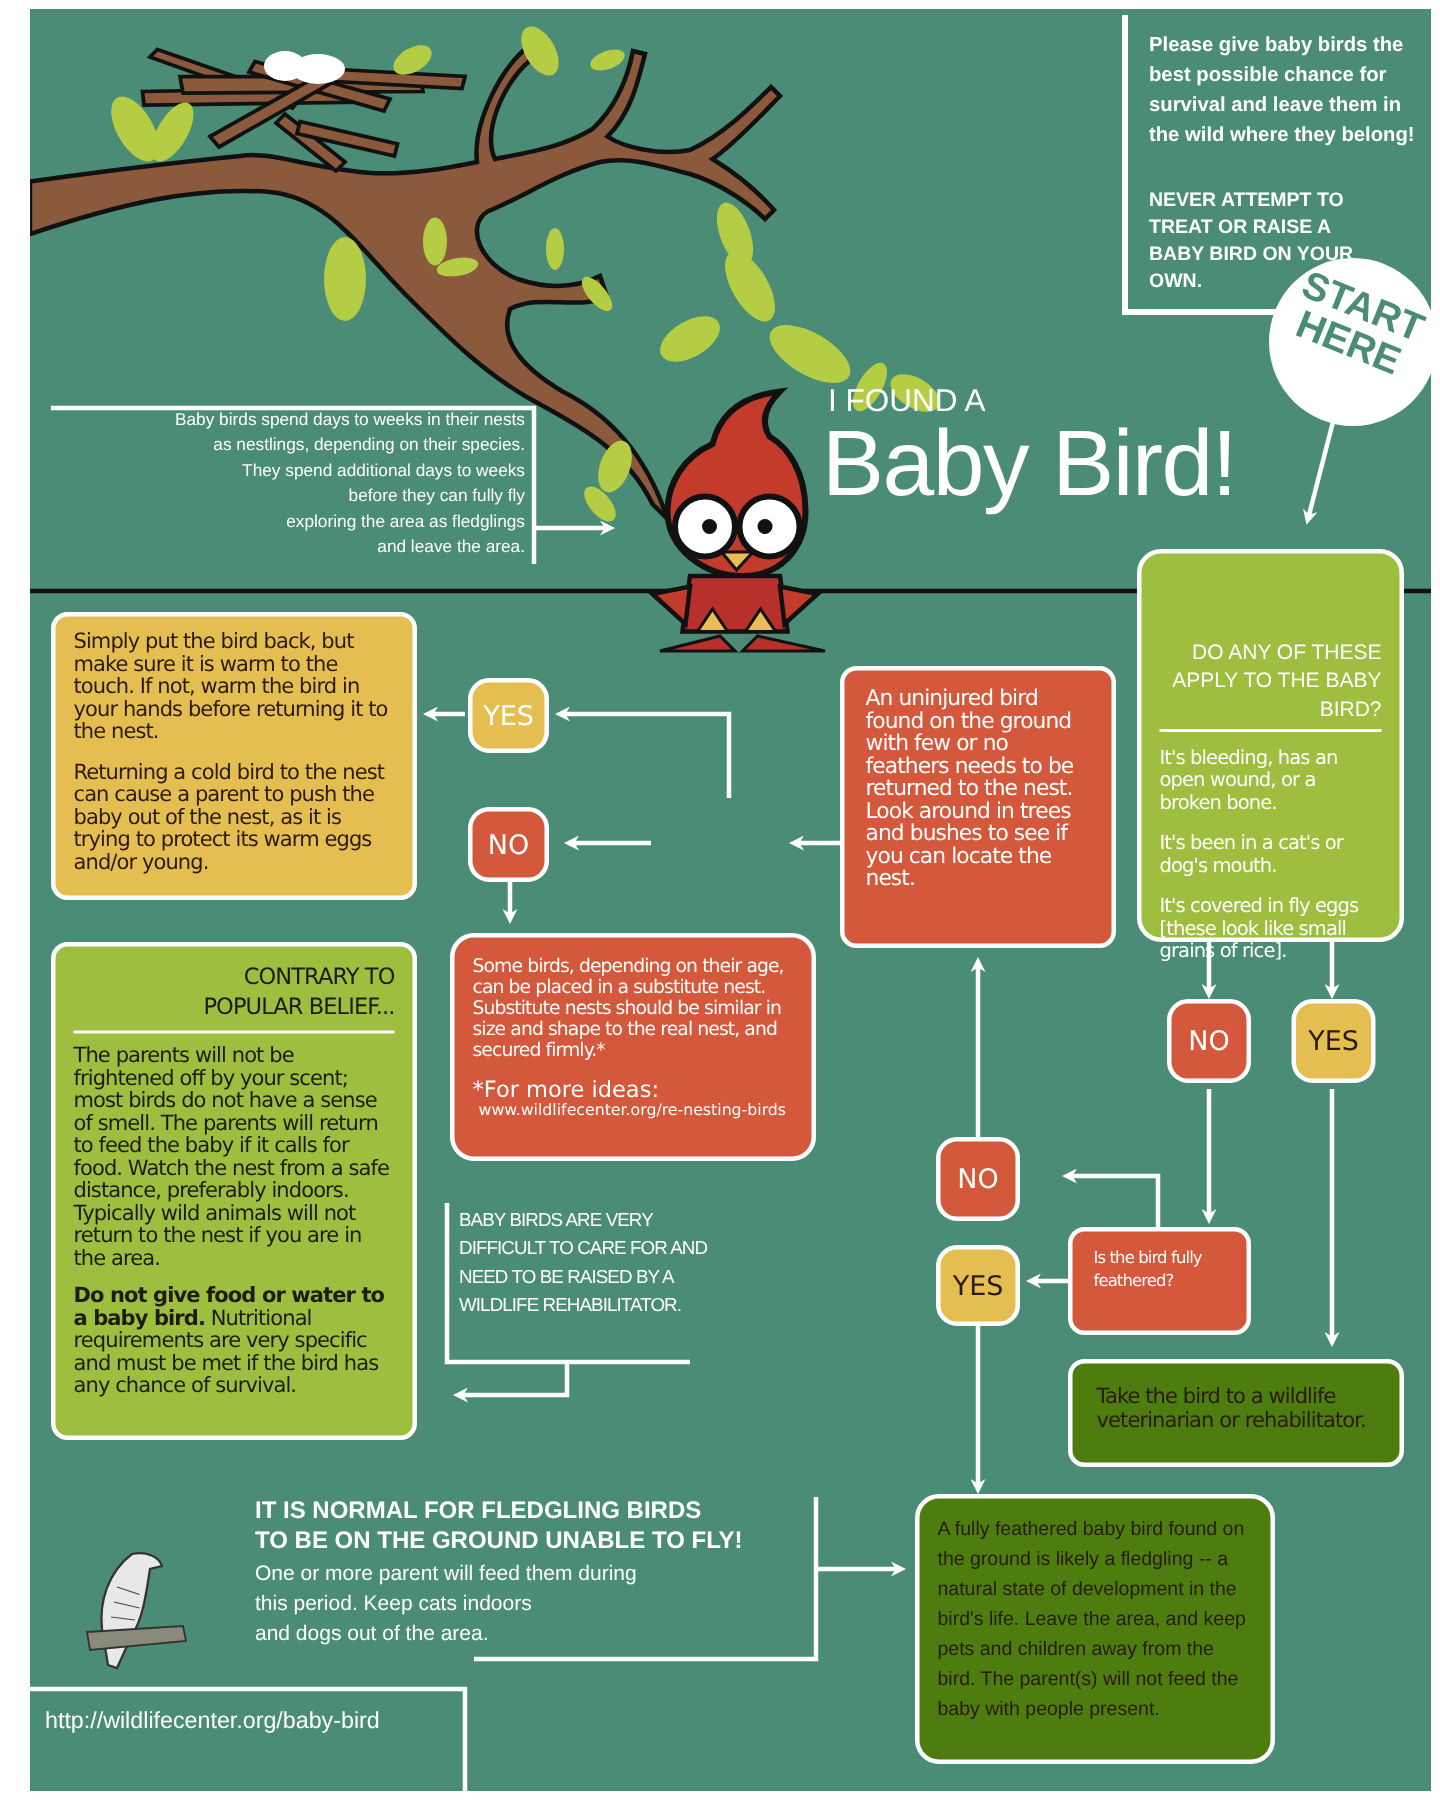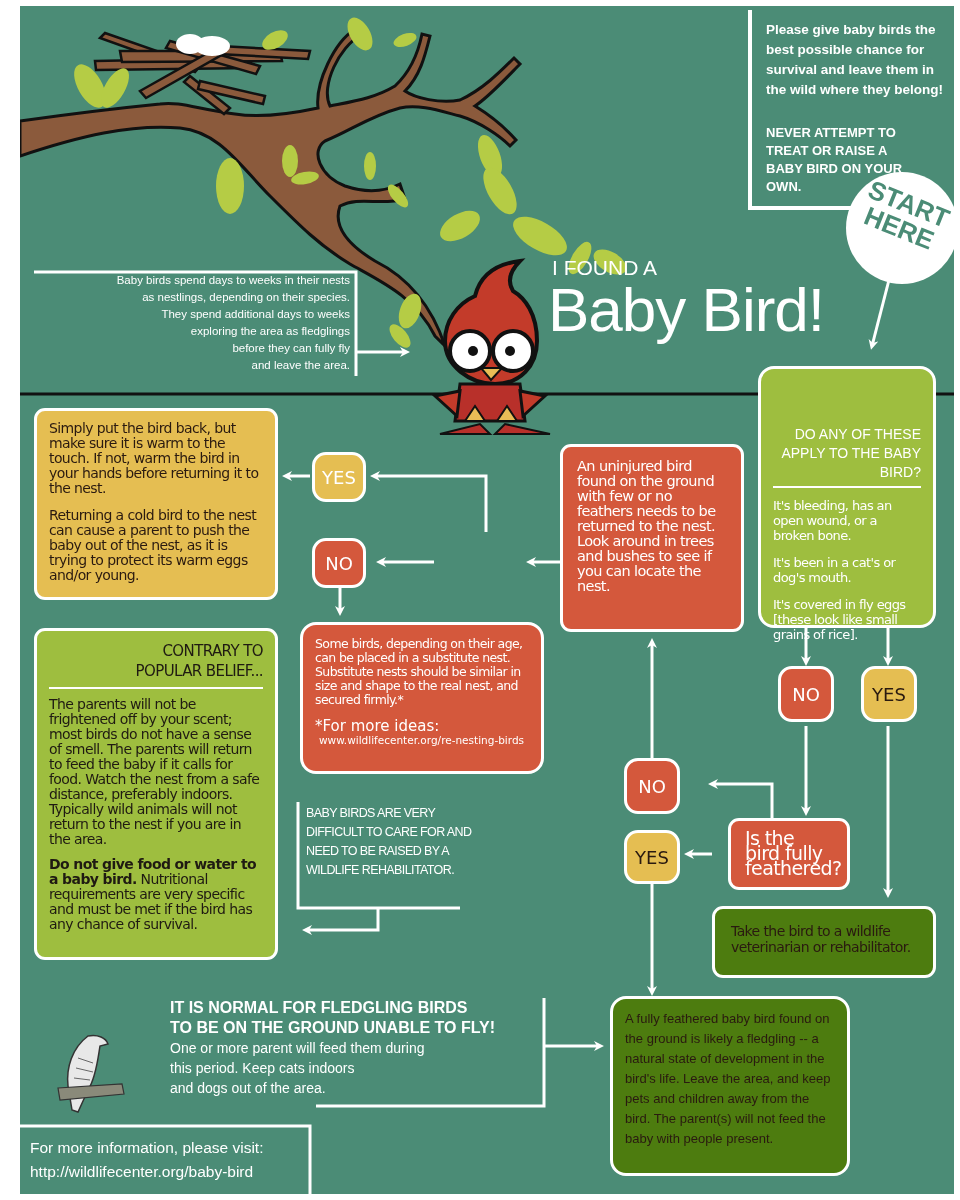--- a/index.html
+++ b/index.html
@@ -92,22 +92,22 @@
     <div style="position:absolute;left:14px;top:18px;transform:rotate(22deg);color:#4b8c76;font-weight:bold;font-family:'Liberation Sans',sans-serif;font-size:26px;line-height:26px;text-align:center;width:88px;">
       <div>START</div>
       <div>HERE</div>
     </div>
   </div>
 
   <div class="abs" style="left:10px;top:266px;width:320px;text-align:right;color:#fff;font-size:11.5px;line-height:17px;font-family:'Liberation Sans',sans-serif;">
     <div>Baby birds spend days to weeks in their nests</div>
     <div>as nestlings, depending on their species.</div>
     <div>They spend additional days to weeks</div>
+    <div>before they can fully fly</div>
     <div>exploring the area as fledglings</div>
-    <div>before they can fully fly</div>
     <div>and leave the area.</div>
   </div>
 
   <svg class="overlay" width="934" height="1188" style="pointer-events:none;">
     <defs>
       <marker id="ah" markerWidth="10" markerHeight="10" refX="6" refY="5" orient="auto" markerUnits="userSpaceOnUse">
         <path d="M0,0 L10,5 L0,10 L3,5 Z" fill="#fff"></path>
       </marker>
     </defs>
     <g stroke="#fff" stroke-width="3" fill="none">
@@ -158,21 +158,21 @@
     <div class="condensed" style="font-size:13px;line-height:15px;">
       <p style="margin-bottom:12px;">It's bleeding, has an open wound, or a broken bone.</p>
       <p style="margin-bottom:12px;">It's been in a cat's or dog's mouth.</p>
       <p>It's covered in fly eggs [these look like small grains of rice].</p>
     </div>
   </div>
 
   <div class="box red pill" style="left:758px;top:660px;width:56px;height:56px;">NO</div>
   <div class="box yellow pill" style="left:841px;top:660px;width:56px;height:56px;">YES</div>
 
-  <div class="box red condensed" style="left:708px;top:812px;width:122px;height:72px;padding:10px 14px;font-size:19px;line-height:15px;">Is the bird fully feathered?</div>
+  <div class="box red condensed" style="left:692px;top:812px;width:122px;height:72px;padding:10px 14px;font-size:11px;line-height:15px;">Is the bird fully feathered?</div>
 
   <div class="box red pill" style="left:604px;top:752px;width:56px;height:56px;">NO</div>
   <div class="box yellow pill" style="left:604px;top:824px;width:56px;height:54px;">YES</div>
 
   <div class="box orange condensed" style="left:692px;top:900px;width:224px;height:72px;padding:14px 16px;font-size:14px;line-height:16px;">Take the bird to a wildlife veterinarian or rehabilitator.</div>
 
   <div class="box red condensed" style="left:540px;top:438px;width:184px;height:188px;padding:12px 14px;font-size:14.5px;line-height:15px;">An uninjured bird found on the ground with few or no feathers needs to be returned to the nest. Look around in trees and bushes to see if you can locate the nest.</div>
 
 
   <div class="box yellow pill white-text" style="left:292px;top:446px;width:54px;height:50px;color:#fff;">YES</div>
@@ -215,17 +215,16 @@
     <path d="M50,8 C60,6 68,10 70,16 L62,18 C60,30 58,50 50,62 L40,84 L34,82 L30,58 C28,40 34,20 50,8 Z" fill="#e8e8e8" stroke="#333" stroke-width="1.5"></path>
     <path d="M20,60 L84,56 L86,66 L22,72 Z" fill="#8a8a7a" stroke="#333" stroke-width="1.2"></path>
     <g stroke="#444" stroke-width="0.8">
       <line x1="40" y1="30" x2="55" y2="35"></line>
         <line x1="38" y1="40" x2="55" y2="44"></line>
         <line x1="36" y1="50" x2="52" y2="52"></line>
     </g>
   </svg>
 
   <div class="abs white-text" style="left:10px;top:1130px;width:280px;font-size:15.5px;line-height:24px;font-family:'Liberation Sans',sans-serif;">
-    <div>For more information, please visit:</div>
     <div>http://wildlifecenter.org/baby-bird</div>
   </div>
 
 </div>
 
 </body></html>

